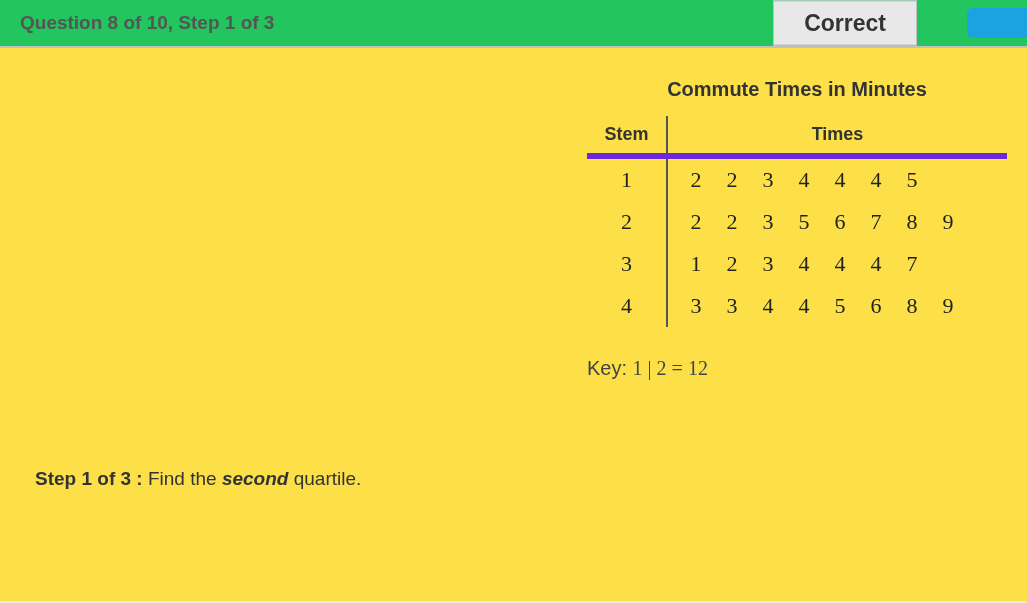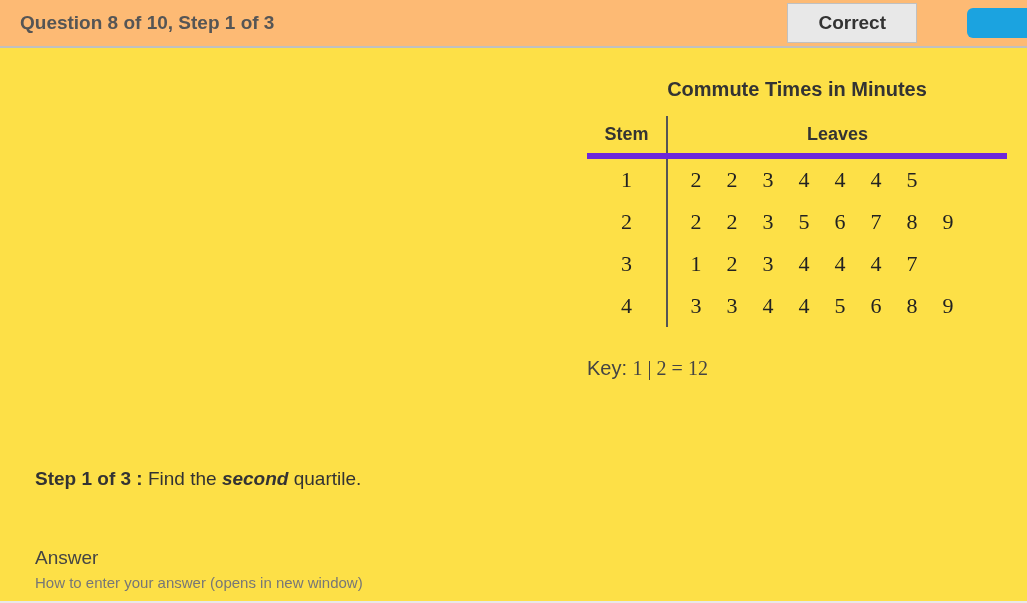--- a/index.html
+++ b/index.html
@@ -12,35 +12,35 @@
       background: #e8e8e8;
       width: 1027px;
       height: 603px;
       overflow: hidden;
       position: relative;
     }
     .header {
       display: flex;
       align-items: flex-start;
       padding: 12px 20px;
-      background: #fdba74;
+      background: #22c55e;
       border-bottom: 2px solid #c0c0c0;
       position: relative;
     }
     .question-label {
       font-size: 19px;
       font-weight: bold;
       color: #555;
     }
     .correct-box {
       position: absolute;
       right: 110px;
       top: 50%;
       transform: translateY(-50%);
-      font-size: 19px;
+      font-size: 23px;
       font-weight: bold;
       color: #333;
       padding: 8px 30px;
       background: #e8e8e8;
       border: 1px solid #c0c0c0;
     }
     .blue-tab {
       position: absolute;
       right: 0;
       top: 8px;
@@ -156,21 +156,21 @@
 </div>
 
 <div class="content">
 
   <div class="plot-container">
     <div class="plot-title">Commute Times in Minutes</div>
     <table class="stem-leaf-table">
       <thead>
         <tr>
           <th class="stem-header">Stem</th>
-          <th class="leaves-header">Leaves</th>
+          <th class="leaves-header">Times</th>
         </tr>
       </thead>
       <tbody id="stem-leaf-body">
       <tr>
             <td class="stem-cell">1</td>
             <td class="leaves-cell"><span class="leaf-digit">2</span><span class="leaf-digit">2</span><span class="leaf-digit">3</span><span class="leaf-digit">4</span><span class="leaf-digit">4</span><span class="leaf-digit">4</span><span class="leaf-digit">5</span></td>
           </tr>
           <tr>
             <td class="stem-cell">2</td>
             <td class="leaves-cell"><span class="leaf-digit">2</span><span class="leaf-digit">2</span><span class="leaf-digit">3</span><span class="leaf-digit">5</span><span class="leaf-digit">6</span><span class="leaf-digit">7</span><span class="leaf-digit">8</span><span class="leaf-digit">9</span></td>
@@ -191,18 +191,14 @@
     </div>
   </div>
 
   <div class="step-text">
     <span class="step-label">Step 1 of 3 :</span>
     <span class="step-desc">
       <span>Find the </span><em>second</em><span> quartile.</span>
     </span>
   </div>
 
-  <div class="answer-section">
-    <div class="answer-label">Answer</div>
-    <div class="answer-help">How to enter your answer (opens in new window)</div>
-  </div>
 
 </div>
 
 </body></html>

